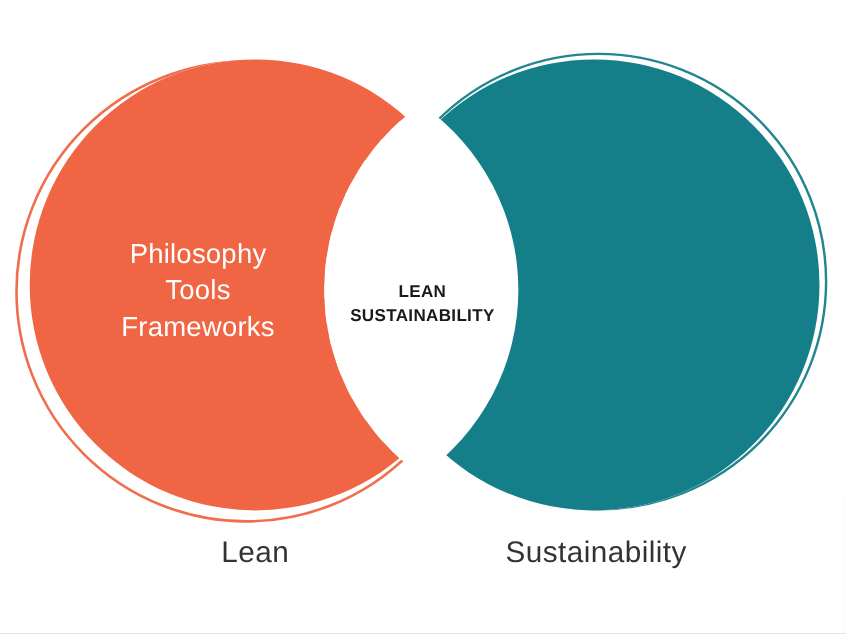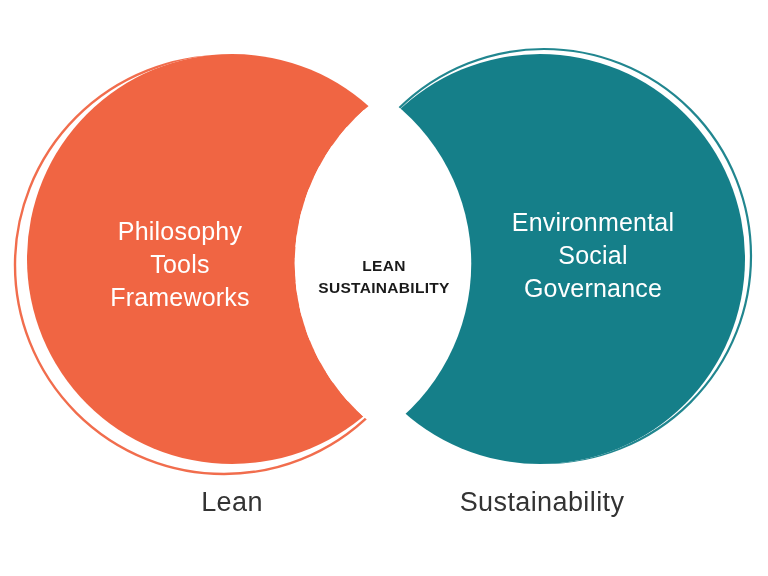--- a/index.html
+++ b/index.html
@@ -141,21 +141,18 @@
     </g>
   </svg>
 
   <div class="label-block" id="left-set-text" style="color: rgb(255, 255, 255);">Philosophy
 Tools
 Frameworks</div>
 
   <div class="label-block" id="intersection-text" style="color: rgb(26, 26, 26);">LEAN
 SUSTAINABILITY</div>
 
-  <div class="label-block" id="right-set-text" style="color: rgb(255, 255, 255);">Environmental
-Social
-Governance</div>
 
   <div class="caption" id="left-caption" style="color: rgb(51, 51, 51);">Lean</div>
 
   <div class="caption" id="right-caption" style="color: rgb(51, 51, 51);">Sustainability</div>
 
 </div>
 
 </body></html>

